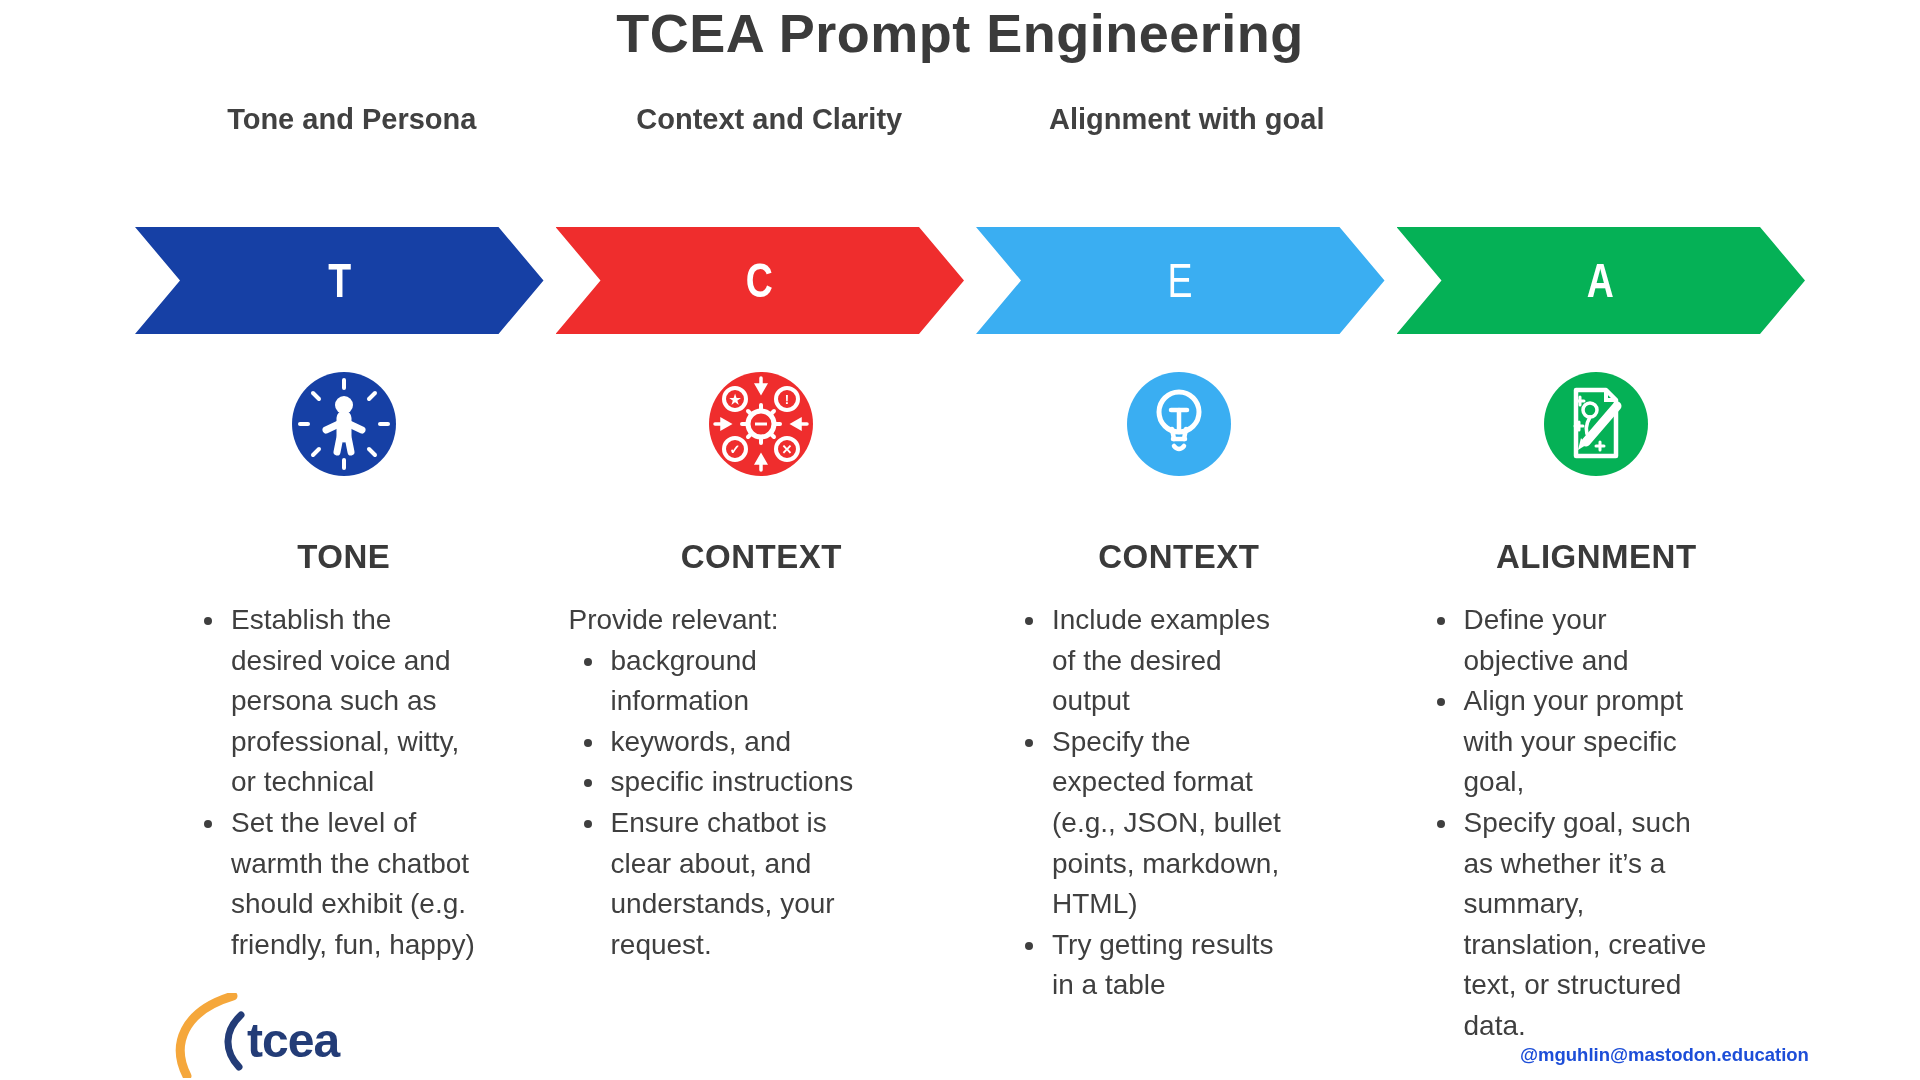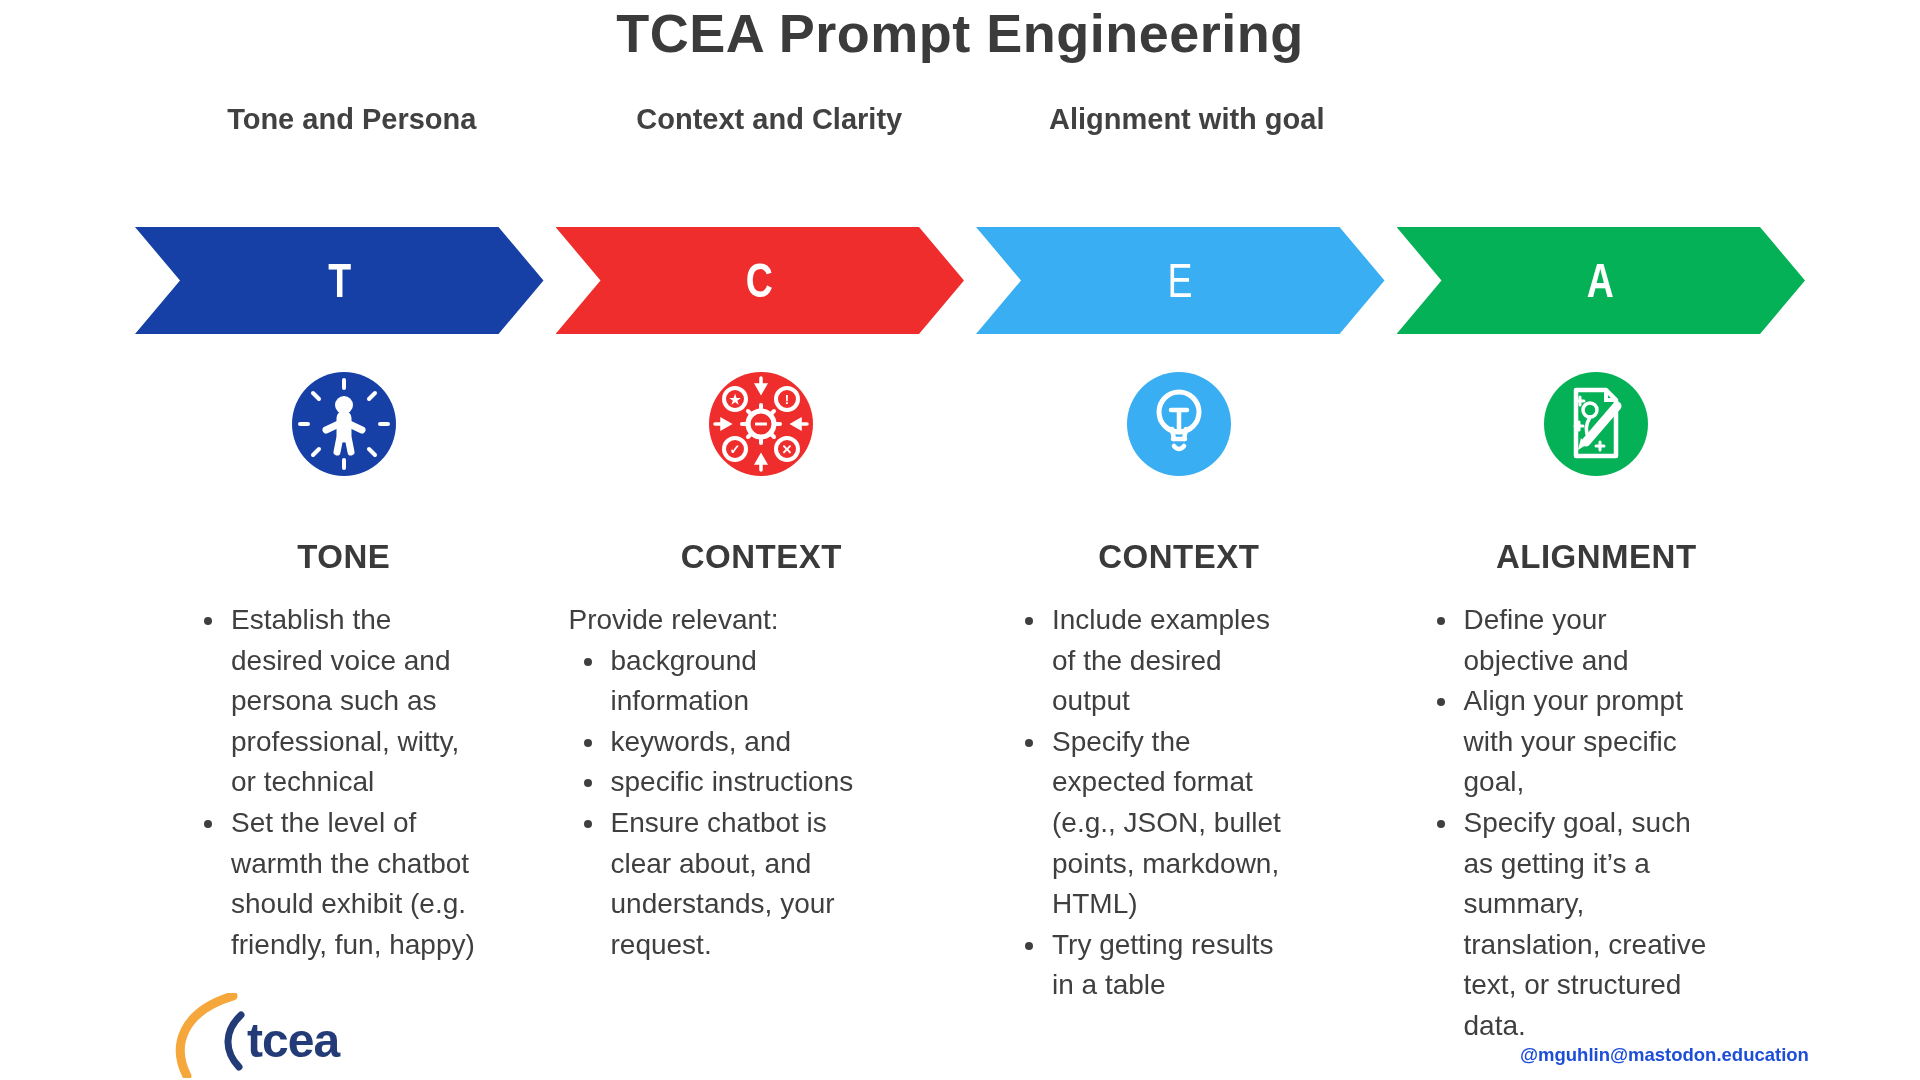--- a/index.html
+++ b/index.html
@@ -204,21 +204,21 @@
         </ul>
       </div>
     </div>
 
     <div class="section">
       <div class="section-title">ALIGNMENT</div>
       <div class="section-body">
         <ul>
           <li>Define your objective and</li>
           <li>Align your prompt with your specific goal,</li>
-          <li>Specify goal, such as getting it’s a summary, translation, creative text, or structured data.</li>
+          <li>Specify goal, such as whether it’s a summary, translation, creative text, or structured data.</li>
         </ul>
       </div>
     </div>
   </div>
 
   <svg class="logo" viewBox="0 0 200 85">
     <path d="M88 3 C38 18 26 52 42 83" fill="none" stroke-width="9" stroke-linecap="round" style="stroke: rgb(245, 167, 59);"></path>
     <path d="M96 22 C79 38 79 58 94 74" fill="none" stroke-width="7" stroke-linecap="round" style="stroke: rgb(35, 60, 119);"></path>
     <text x="102" y="64" font-size="48" font-weight="bold" letter-spacing="-1" style="fill: rgb(35, 60, 119);">tcea</text>
   </svg>

